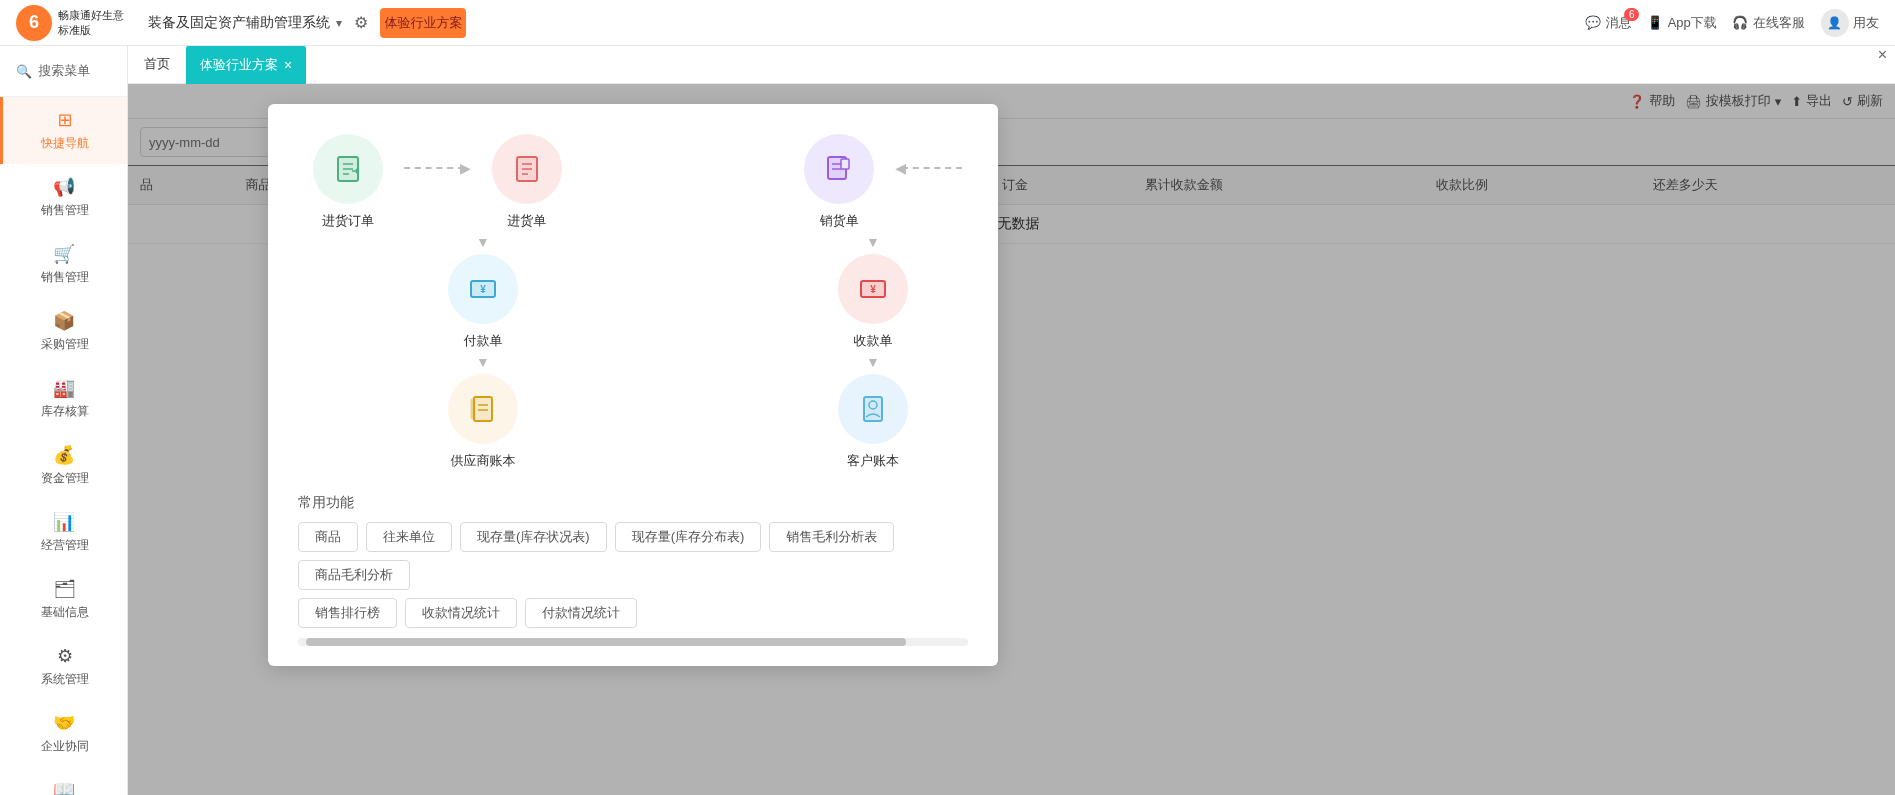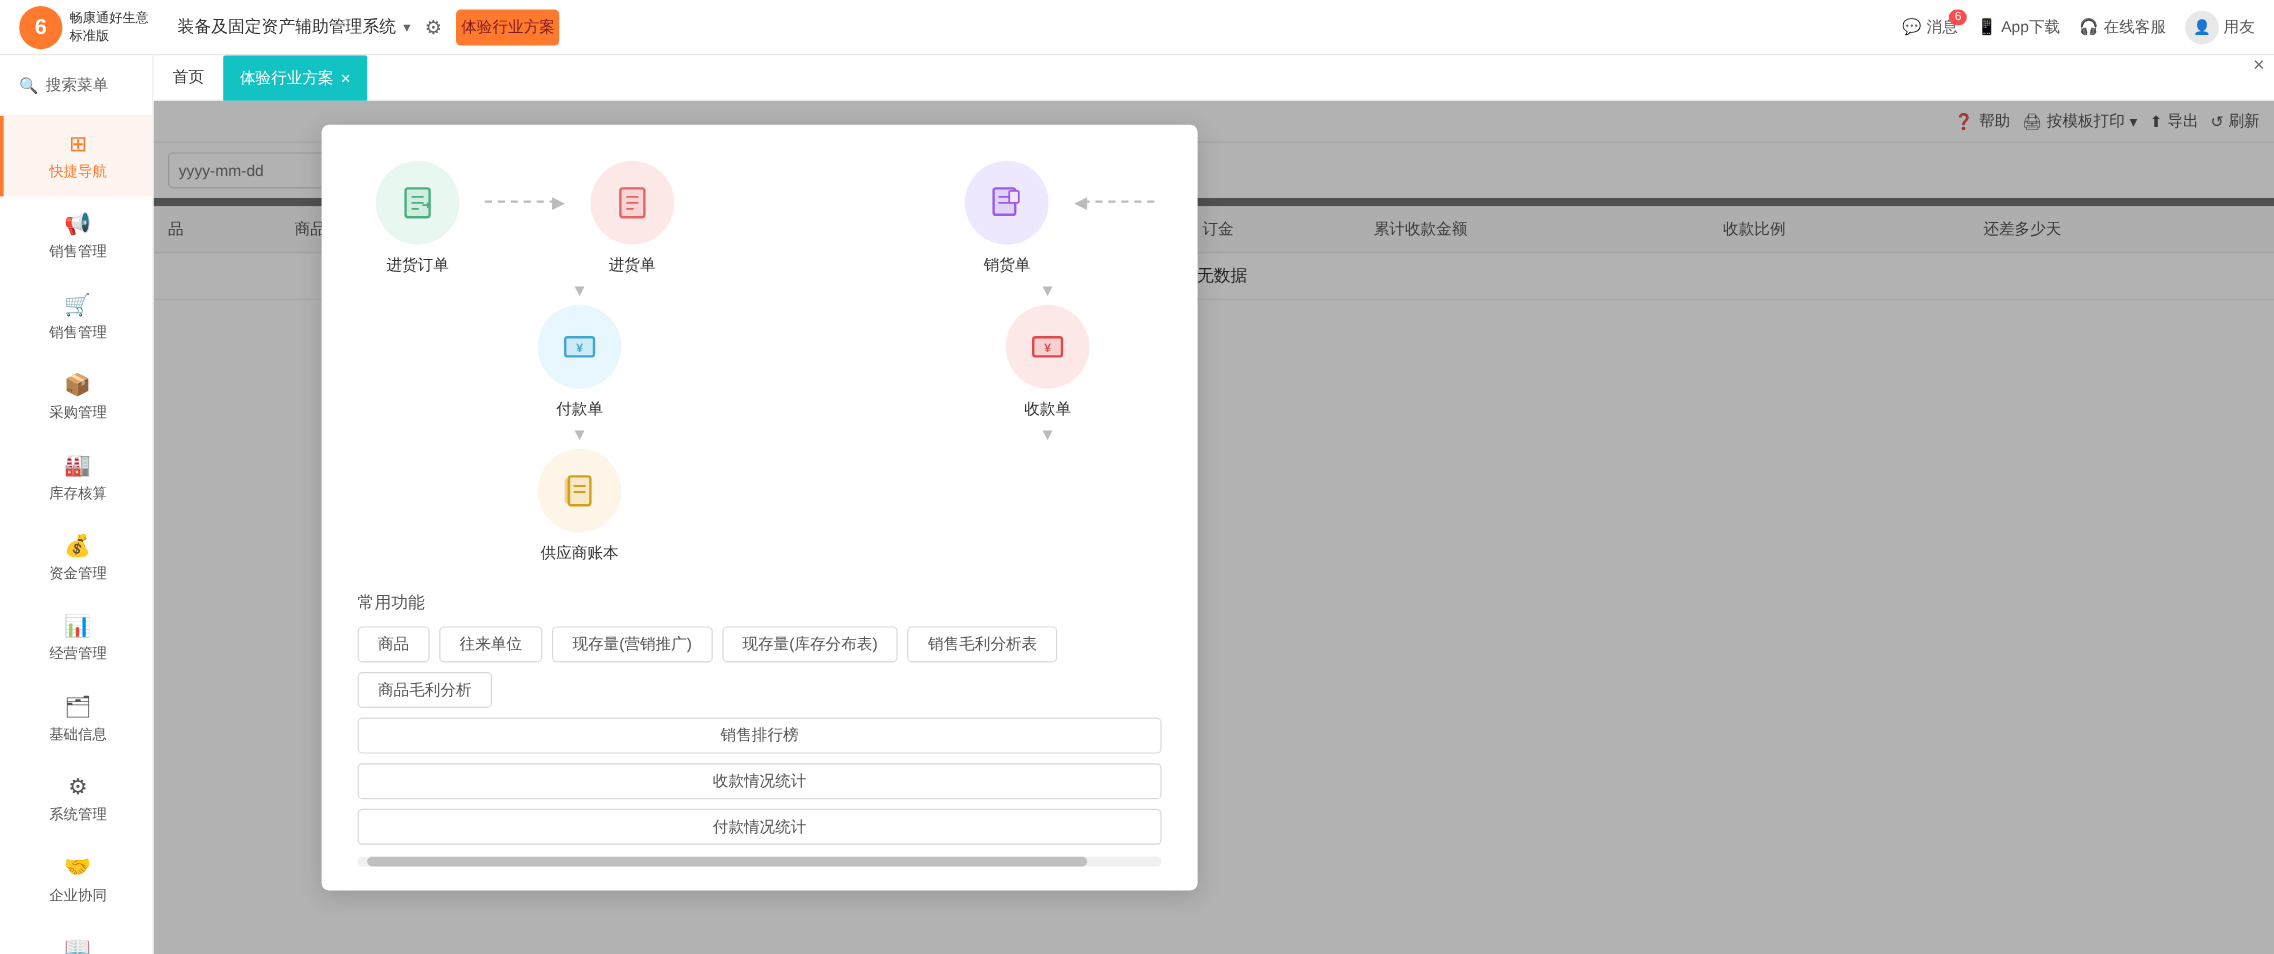--- a/index.html
+++ b/index.html
@@ -39,21 +39,21 @@
     .tab-item { padding: 0 14px; height: 38px; display: flex; align-items: center; gap: 6px; color: #fff; font-size: 13px; cursor: pointer; background: #13c2c2; border-radius: 2px 2px 0 0; }
     .tab-close { background: none; border: none; cursor: pointer; color: #fff; font-size: 14px; line-height: 1; }
     .tab-bar-close { margin-left: auto; margin-right: 8px; background: none; border: none; cursor: pointer; color: #666; font-size: 16px; }
 
     
     .toolbar { display: flex; align-items: center; padding: 8px 12px; background: #fff; border-bottom: 1px solid #e8e8e8; gap: 12px; }
     .toolbar-right { margin-left: auto; display: flex; align-items: center; gap: 10px; }
     .toolbar-btn { display: flex; align-items: center; gap: 4px; cursor: pointer; color: #555; font-size: 13px; background: none; border: none; }
 
     
-    .filter-bar { display: flex; align-items: flex-start; padding: 8px 12px; background: #fff; gap: 22px; border-bottom: 7px solid #737373; }
+    .filter-bar { display: flex; align-items: flex-start; padding: 8px 12px; background: #fff; gap: 22px; border-bottom: 1px solid #737373; }
     .filter-select { border: 1px solid #d9d9d9; border-radius: 4px; padding: 4px 8px; font-size: 13px; color: #555; height: 30px; width: 140px; appearance: none; background: #fff; }
     .filter-date { display: flex; align-items: center; gap: 4px; }
     .filter-date-input { border: 1px solid #d9d9d9; border-radius: 4px; padding: 4px 8px; font-size: 13px; color: #bbb; height: 30px; width: 130px; }
     .search-btn { background: #ff7a2e; color: white; border: none; border-radius: 4px; padding: 5px 18px; cursor: pointer; font-size: 13px; height: 30px; }
     .more-conditions { color: #ff7a2e; font-size: 13px; cursor: pointer; display: flex; align-items: center; gap: 2px; }
     .settings-small-btn { background: none; border: 1px solid #d9d9d9; border-radius: 4px; padding: 3px 8px; font-size: 12px; color: #666; cursor: pointer; }
 
     
     .table-container { background: #fff; flex: 1; overflow: auto; }
     .data-table { width: 100%; border-collapse: collapse; font-size: 13px; }
@@ -370,35 +370,46 @@
                         <rect x="6" y="10" width="24" height="16" rx="2" fill="#e04a4a" opacity="0.15"></rect>
                         <rect x="6" y="10" width="24" height="16" rx="2" stroke="#e04a4a" stroke-width="2"></rect>
                         <text x="18" y="22" text-anchor="middle" fill="#e04a4a" font-size="10" font-weight="bold">¥</text>
                       </svg>
                     </div>
                     <span class="flow-label">收款单</span>
                   </div>
 
                   <div style="color:#bbb;font-size:14px;margin-top:4px;">▼</div>
 
+                  <div class="flow-item" style="margin-top:4px;">
+                    <div class="flow-circle lightblue">
+                      <svg width="36" height="36" viewBox="0 0 36 36" fill="none">
+                        <rect x="9" y="6" width="18" height="24" rx="2" fill="#5ab4d8" opacity="0.15"></rect>
+                        <rect x="9" y="6" width="18" height="24" rx="2" stroke="#5ab4d8" stroke-width="2"></rect>
+                        <circle cx="18" cy="14" r="4" stroke="#5ab4d8" stroke-width="1.5" fill="none"></circle>
+                        <path d="M11 26 Q18 20 25 26" stroke="#5ab4d8" stroke-width="1.5" fill="none"></path>
+                      </svg>
+                    </div>
+                    <span class="flow-label">客户账本</span>
+                  </div>
                 </div>
               </div>
             </div>
 
             <div class="common-section">
               <div class="common-title">常用功能</div>
               <div class="common-buttons">
                 <button class="common-btn">商品</button>
                 <button class="common-btn">往来单位</button>
-                <button class="common-btn">现存量(营销推广)</button>
+                <button class="common-btn">现存量(库存状况表)</button>
                 <button class="common-btn">现存量(库存分布表)</button>
                 <button class="common-btn">销售毛利分析表</button>
                 <button class="common-btn">商品毛利分析</button>
               </div>
-              <div class="common-buttons" style="margin-top:8px;flex-direction:column;">
+              <div class="common-buttons" style="margin-top:8px;">
                 <button class="common-btn">销售排行榜</button>
                 <button class="common-btn">收款情况统计</button>
                 <button class="common-btn">付款情况统计</button>
               </div>
             </div>
 
             <div class="scrollbar-track">
               <div class="scrollbar-thumb"></div>
             </div>
           </div>

